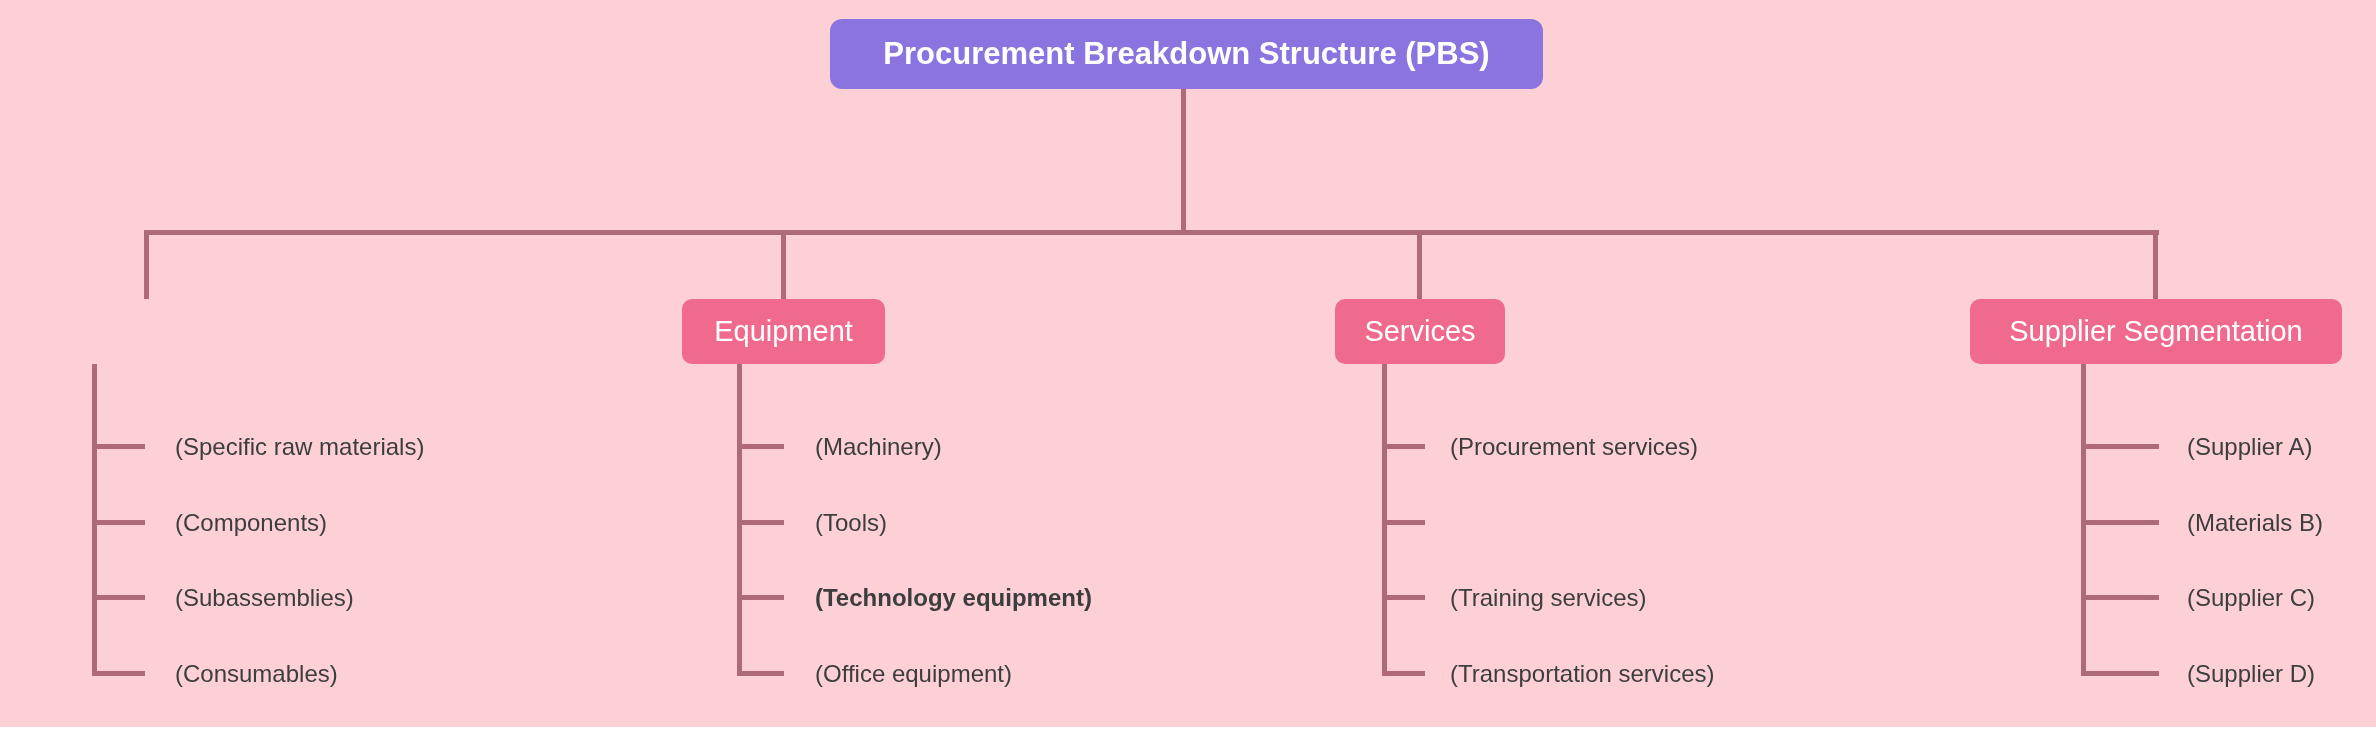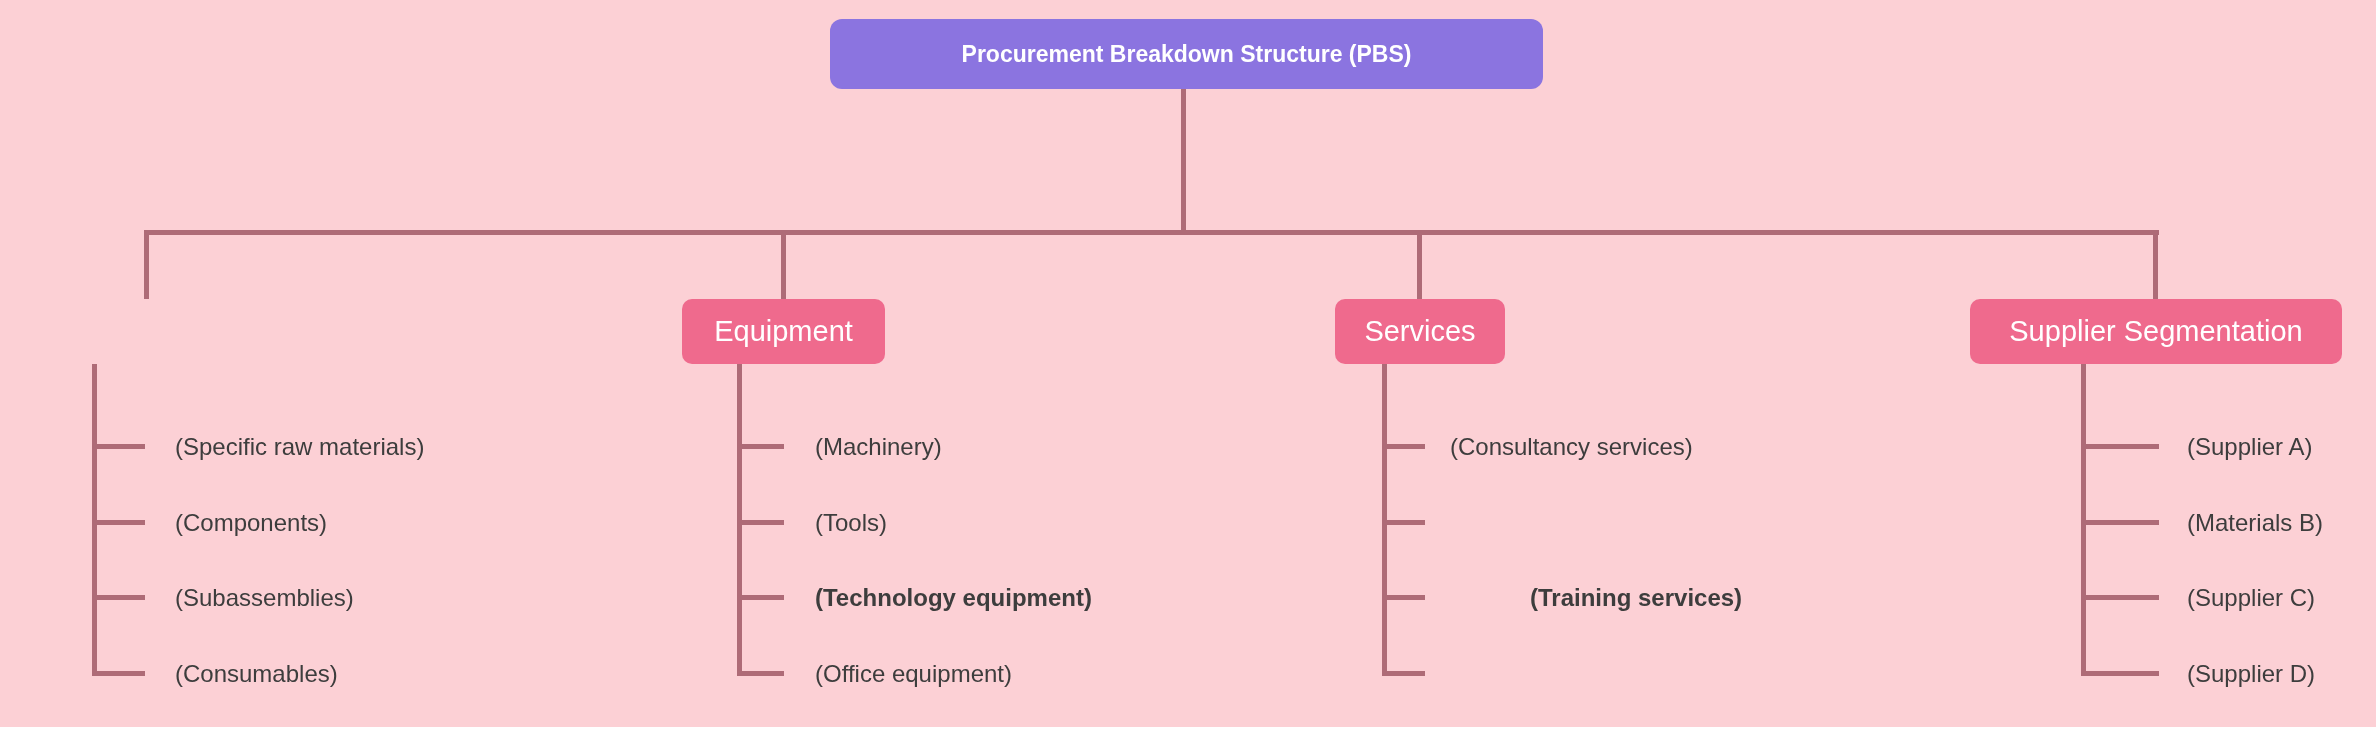--- a/index.html
+++ b/index.html
@@ -35,21 +35,21 @@
     display: flex;
     align-items: center;
     justify-content: center;
     color: #ffffff;
     white-space: nowrap;
     box-sizing: border-box;
   }
   .node.root {
     background: #8b74e0;
     border-radius: 12px;
-    font-size: 23px;
+    font-size: 31px;
     font-weight: bold;
   }
   .node.branch {
     background: #ef6a8d;
     border-radius: 10px;
     font-size: 29px;
     font-weight: normal;
   }
   .leaf {
     position: absolute;
@@ -99,22 +99,23 @@
   <div class="leaf" style="left:815px; top:656px;">(Office equipment)</div>
 
   <div class="node branch" style="left:1335px; top:299px; width:170px; height:65px;">
     <span>Services</span>
   </div>
   <div class="line" style="left:1382px; top:364px; width:5px; height:312px;"></div>
   <div class="line" style="left:1382px; top:444px; width:43px; height:5px;"></div>
   <div class="line" style="left:1382px; top:520px; width:43px; height:5px;"></div>
   <div class="line" style="left:1382px; top:595px; width:43px; height:5px;"></div>
   <div class="line" style="left:1382px; top:671px; width:43px; height:5px;"></div>
-  <div class="leaf" style="left:1450px; top:429px;">(Consultancy services)</div>
-  <div class="leaf" style="left:1530px; top:580px;font-weight:bold;">(Training services)</div>
+  <div class="leaf" style="left:1450px; top:429px;">(Procurement services)</div>
+  <div class="leaf" style="left:1450px; top:580px;">(Training services)</div>
+  <div class="leaf" style="left:1450px; top:656px;">(Transportation services)</div>
 
   <div class="node branch" style="left:1970px; top:299px; width:372px; height:65px;">
     <span>Supplier Segmentation</span>
   </div>
   <div class="line" style="left:2081px; top:364px; width:5px; height:312px;"></div>
   <div class="line" style="left:2081px; top:444px; width:78px; height:5px;"></div>
   <div class="line" style="left:2081px; top:520px; width:78px; height:5px;"></div>
   <div class="line" style="left:2081px; top:595px; width:78px; height:5px;"></div>
   <div class="line" style="left:2081px; top:671px; width:78px; height:5px;"></div>
   <div class="leaf" style="left:2187px; top:429px;">(Supplier A)</div>

